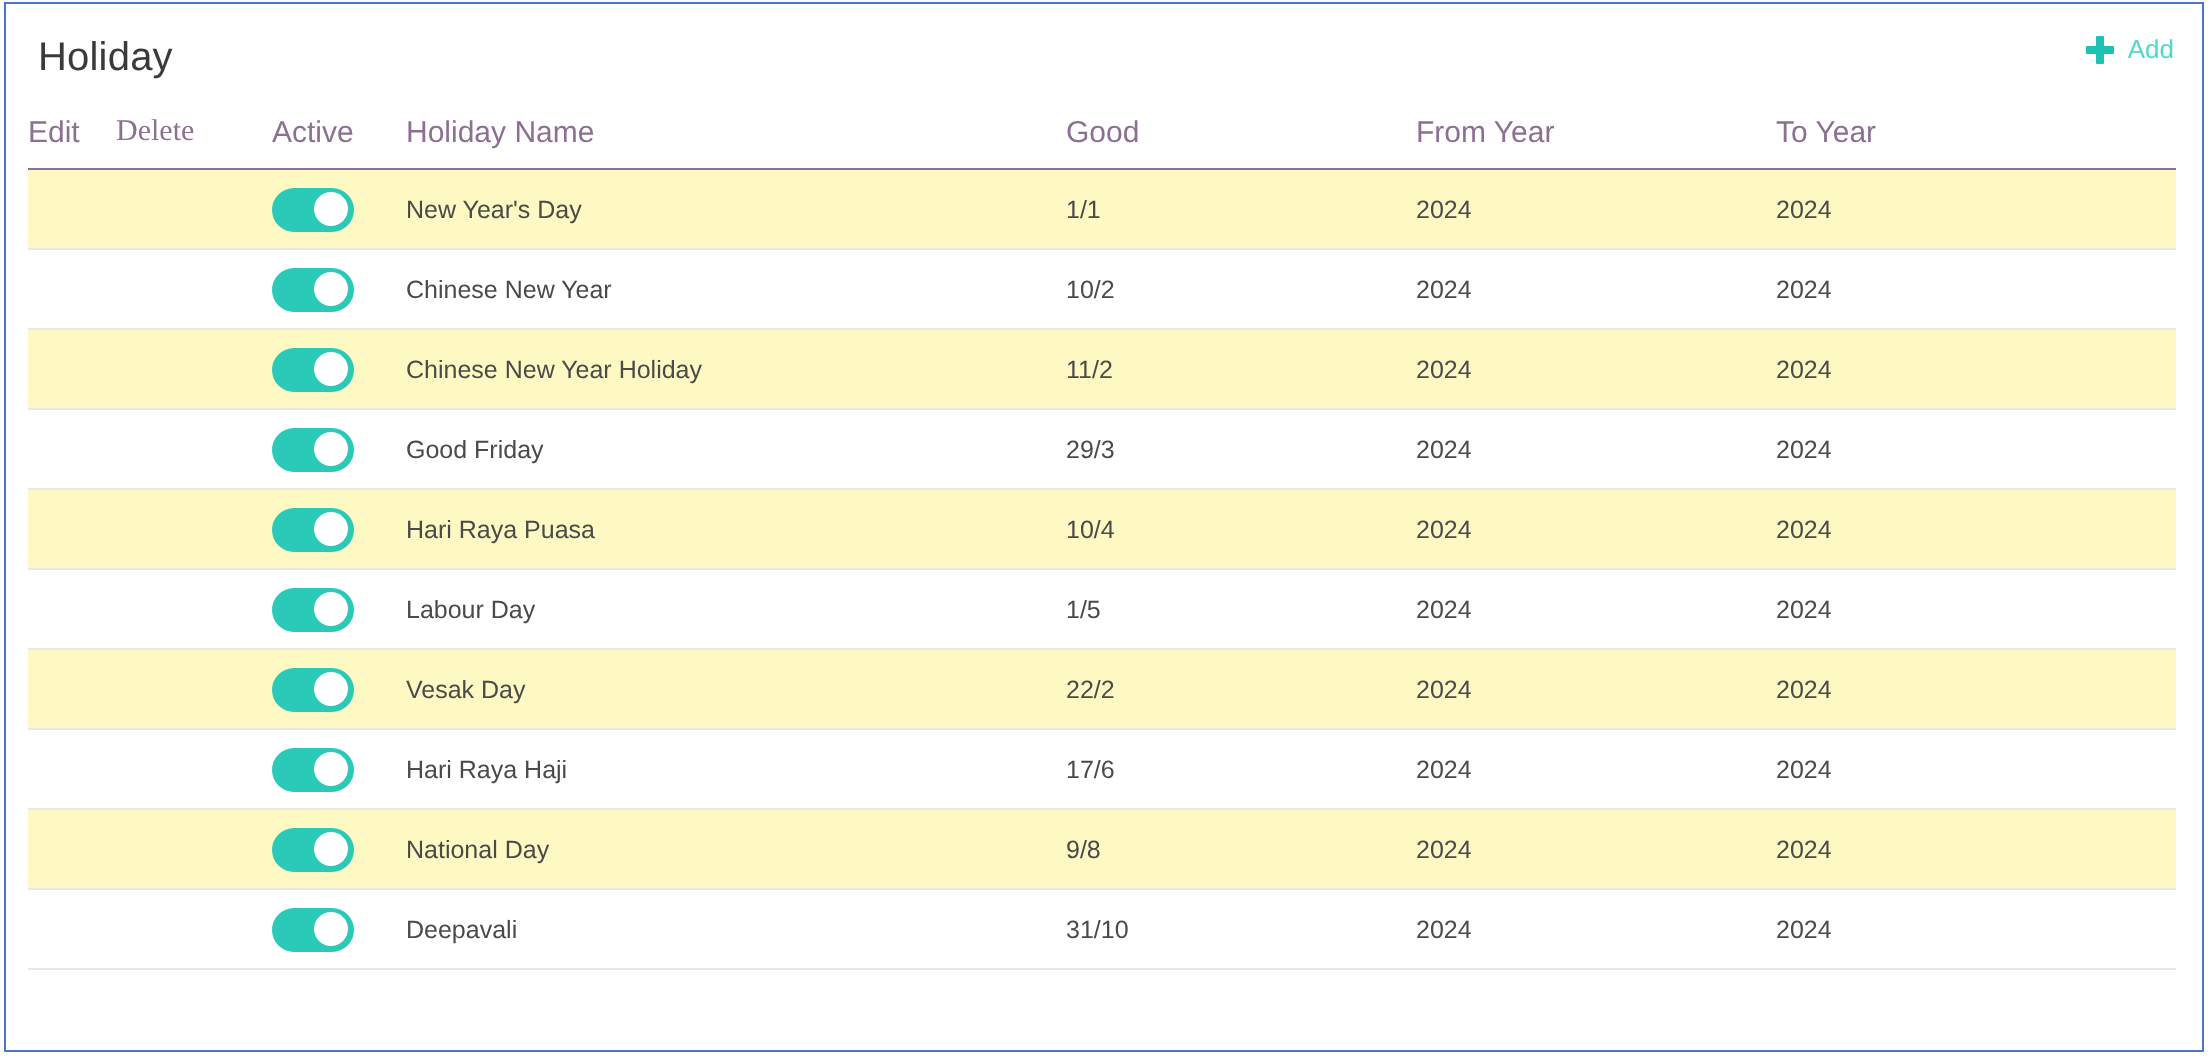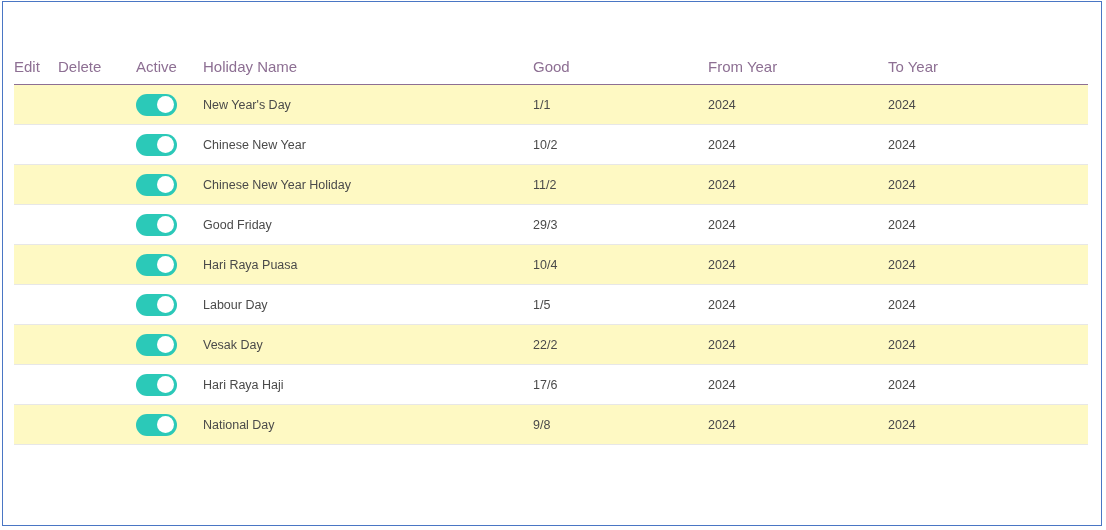--- a/index.html
+++ b/index.html
@@ -109,21 +109,21 @@
     height: 39px;
     padding: 0;
     border-bottom: 1px solid #e7e7e7;
     vertical-align: middle;
     white-space: nowrap;
   }
   tbody tr.odd td { background: #fef9c3; }
   tbody tr.even td { background: #ffffff; }
 
   .col-edit   { width: 44px; }
-  .col-delete { width: 78px; }
+  .col-delete { width: 78px; font-family: Liberation Serif, serif; }
   .col-active { width: 67px; }
   .col-name   { width: 330px; }
   .col-date   { width: 175px; }
   .col-from   { width: 180px; }
   .col-to     { width: 200px; }
 
   th.col-edit   { padding-left: 8px; }
   td.col-edit   { padding-left: 8px; }
   th.col-active { padding-left: 0px; }
   td.col-active { padding-left: 0px; }
@@ -149,20 +149,27 @@
     background: #ffffff;
   }
 
   .cell-text { display: inline-block; }
 </style>
 </head>
 <body>
 
 <div id="app">
 
+  <div class="page-header">
+    <div class="page-title">Holiday</div>
+    <div class="add-button">
+      <span class="plus-icon"></span>
+      <span class="add-label">Add</span>
+    </div>
+  </div>
 
   <div class="table-wrap">
     <table class="holiday-table">
       <thead>
         <tr>
           <th class="col-edit">Edit</th>
           <th class="col-delete">Delete</th>
           <th class="col-active">Active</th>
           <th class="col-name">Holiday Name</th>
           <th class="col-date">Good</th>
@@ -245,17 +252,26 @@
           </tr>
           <tr class="odd">
             <td class="col-edit"></td>
             <td class="col-delete"></td>
             <td class="col-active"><span class="toggle"><span class="knob"></span></span></td>
             <td class="col-name"><span class="cell-text">National Day</span></td>
             <td class="col-date"><span class="cell-text">9/8</span></td>
             <td class="col-from"><span class="cell-text">2024</span></td>
             <td class="col-to"><span class="cell-text">2024</span></td>
           </tr>
+          <tr class="even">
+            <td class="col-edit"></td>
+            <td class="col-delete"></td>
+            <td class="col-active"><span class="toggle"><span class="knob"></span></span></td>
+            <td class="col-name"><span class="cell-text">Deepavali</span></td>
+            <td class="col-date"><span class="cell-text">31/10</span></td>
+            <td class="col-from"><span class="cell-text">2024</span></td>
+            <td class="col-to"><span class="cell-text">2024</span></td>
+          </tr>
         </tbody>
     </table>
   </div>
 
 </div>
 
 </body></html>

